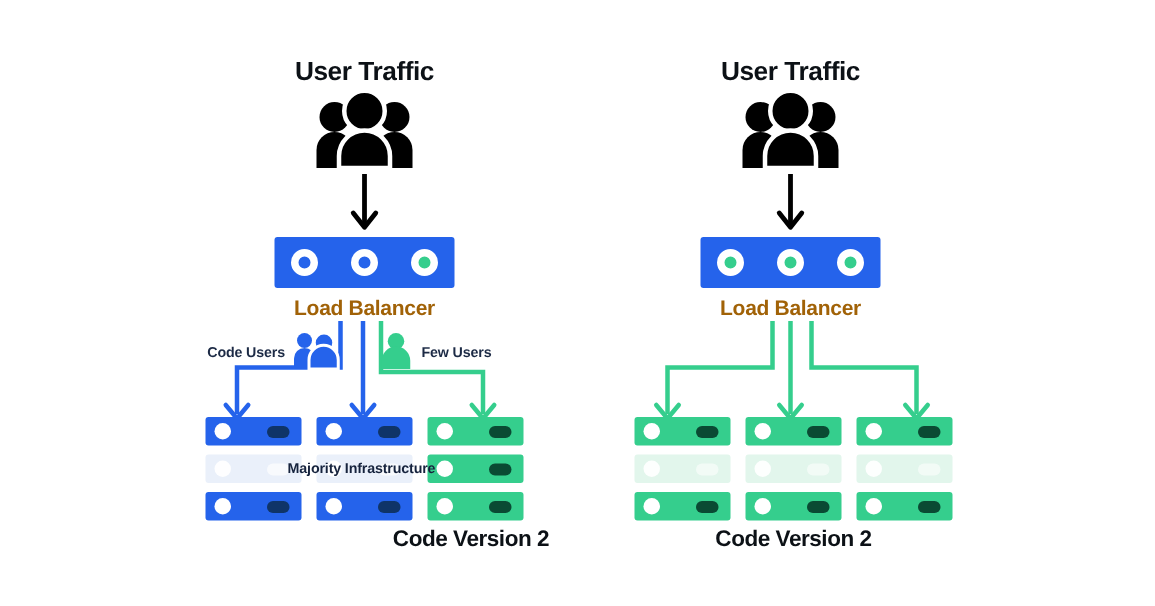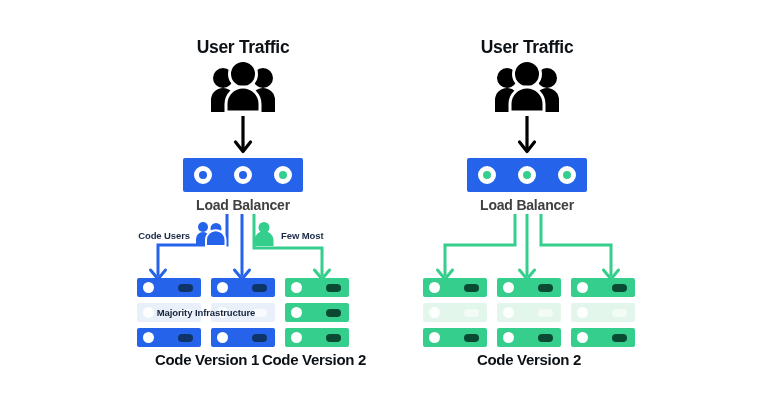--- a/index.html
+++ b/index.html
@@ -8,28 +8,28 @@
     font-family:"Liberation Sans", sans-serif; overflow:hidden;
   }
   .abs { position:absolute; }
   
   .title {
     width:180px; text-align:center; font-size:17.5px; font-weight:800;
     color:#0c1116; letter-spacing:-0.3px;
   }
   .lb-label {
     width:160px; text-align:center; font-size:14px; font-weight:800;
-    color:#404040; letter-spacing:-0.2px;
+    color:#a16207; letter-spacing:-0.2px;
   }
   .small-label {
     font-size:9.5px; font-weight:700; color:#1c2a45; letter-spacing:-0.1px;
   }
   .infra-label {
     height:19px; line-height:19px; text-align:center; font-size:9.5px;
-    font-weight:700; color:#16233d; z-index:3; letter-spacing:-0.1px;
+    font-weight:700; color:#16233d; z-index:3; letter-spacing:-0.1px;margin-left:35px;
   }
   .cv-label {
     width:140px; text-align:center; font-size:15px; font-weight:800;
     color:#0c1116; letter-spacing:-0.3px;
   }
   
   .lb-box { width:120px; height:34px; background:#2563eb; border-radius:2px; }
   .donut {
     position:absolute; top:8px; width:8px; height:8px;
     border:5px solid #ffffff; border-radius:50%;
@@ -121,21 +121,21 @@
   <div class="abs title" style="left:153px; top:37px;">User Traffic</div>
 
   <div class="abs lb-box" style="left:183px; top:158px;">
     <span class="donut d1 hole-blue"></span>
     <span class="donut d2 hole-blue"></span>
     <span class="donut d3 hole-green"></span>
   </div>
   <div class="abs lb-label" style="left:163px; top:197px;">Load Balancer</div>
 
   <div class="abs small-label" style="left:118px; top:230px; width:72px; text-align:right;">Code Users</div>
-  <div class="abs small-label" style="left:281px; top:230px; width:72px; text-align:left;">Few Most</div>
+  <div class="abs small-label" style="left:281px; top:230px; width:72px; text-align:left;">Few Users</div>
 
   <div class="abs srv srv-blue" style="left:137px; top:278px;">
       <span class="dot"></span>
       <span class="pill pill-navy"></span>
     </div>
   <div class="abs srv srv-blue-faded" style="left:137px; top:303px;">
       <span class="dot"></span>
       <span class="pill"></span>
     </div>
   <div class="abs srv srv-blue" style="left:137px; top:328px;">
@@ -164,21 +164,20 @@
       <span class="dot"></span>
       <span class="pill pill-dgreen"></span>
     </div>
   <div class="abs srv srv-green" style="left:285px; top:328px;">
       <span class="dot"></span>
       <span class="pill pill-dgreen"></span>
     </div>
 
   <div class="abs infra-label" style="left:137px; top:303px; width:138px;">Majority Infrastructure</div>
 
-  <div class="abs cv-label" style="left:137px; top:351px;">Code Version 1</div>
   <div class="abs cv-label" style="left:244px; top:351px;">Code Version 2</div>
 
   <div class="abs title" style="left:437px; top:37px;">User Traffic</div>
 
   <div class="abs lb-box" style="left:467px; top:158px;">
     <span class="donut d1 hole-green"></span>
     <span class="donut d2 hole-green"></span>
     <span class="donut d3 hole-green"></span>
   </div>
   <div class="abs lb-label" style="left:447px; top:197px;">Load Balancer</div>

